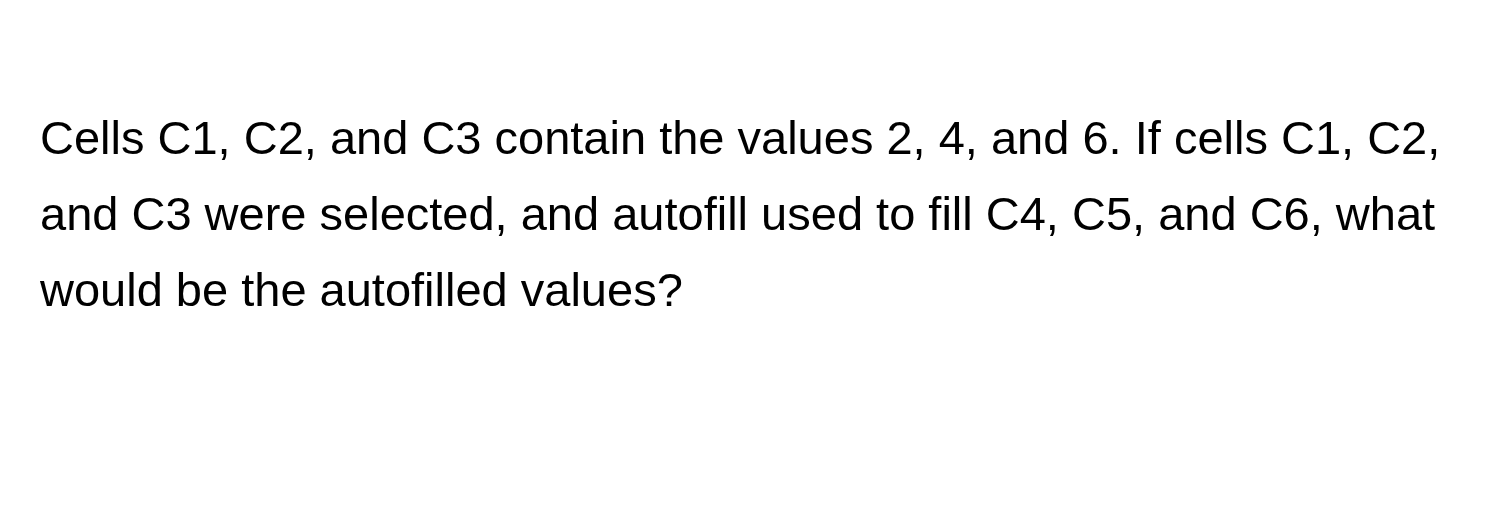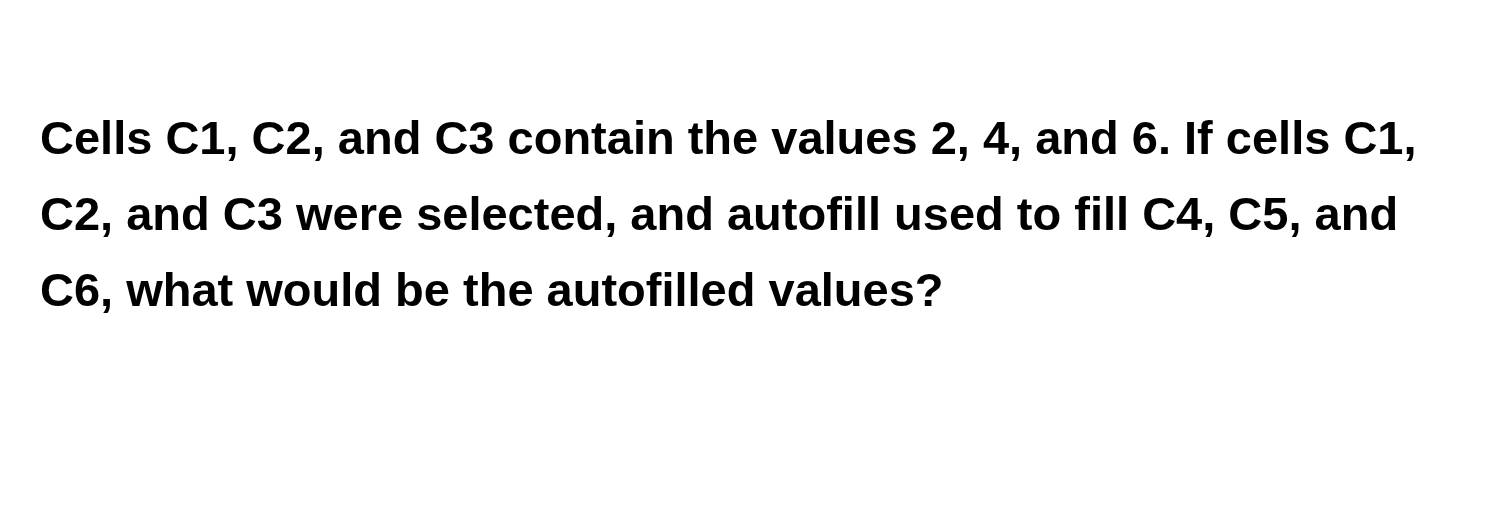--- a/index.html
+++ b/index.html
@@ -11,20 +11,20 @@
       width: 1500px;
       height: 512px;
       background: #ffffff;
       font-family: -apple-system, BlinkMacSystemFont, "Segoe UI", Helvetica, Arial, sans-serif;
       padding: 100px 40px 40px 40px;
     }
     .question-text {
       font-size: 47px;
       line-height: 1.62;
       color: #000000;
-      font-weight: 700;
+      font-weight: 400;
       letter-spacing: 0px;
     }
   </style>
 </head>
 <body>
 
 <div class="question-text">Cells C1, C2, and C3 contain the values 2, 4, and 6. If cells C1, C2, and C3 were selected, and autofill used to fill C4, C5, and C6, what would be the autofilled values?</div>
 
 </body></html>

